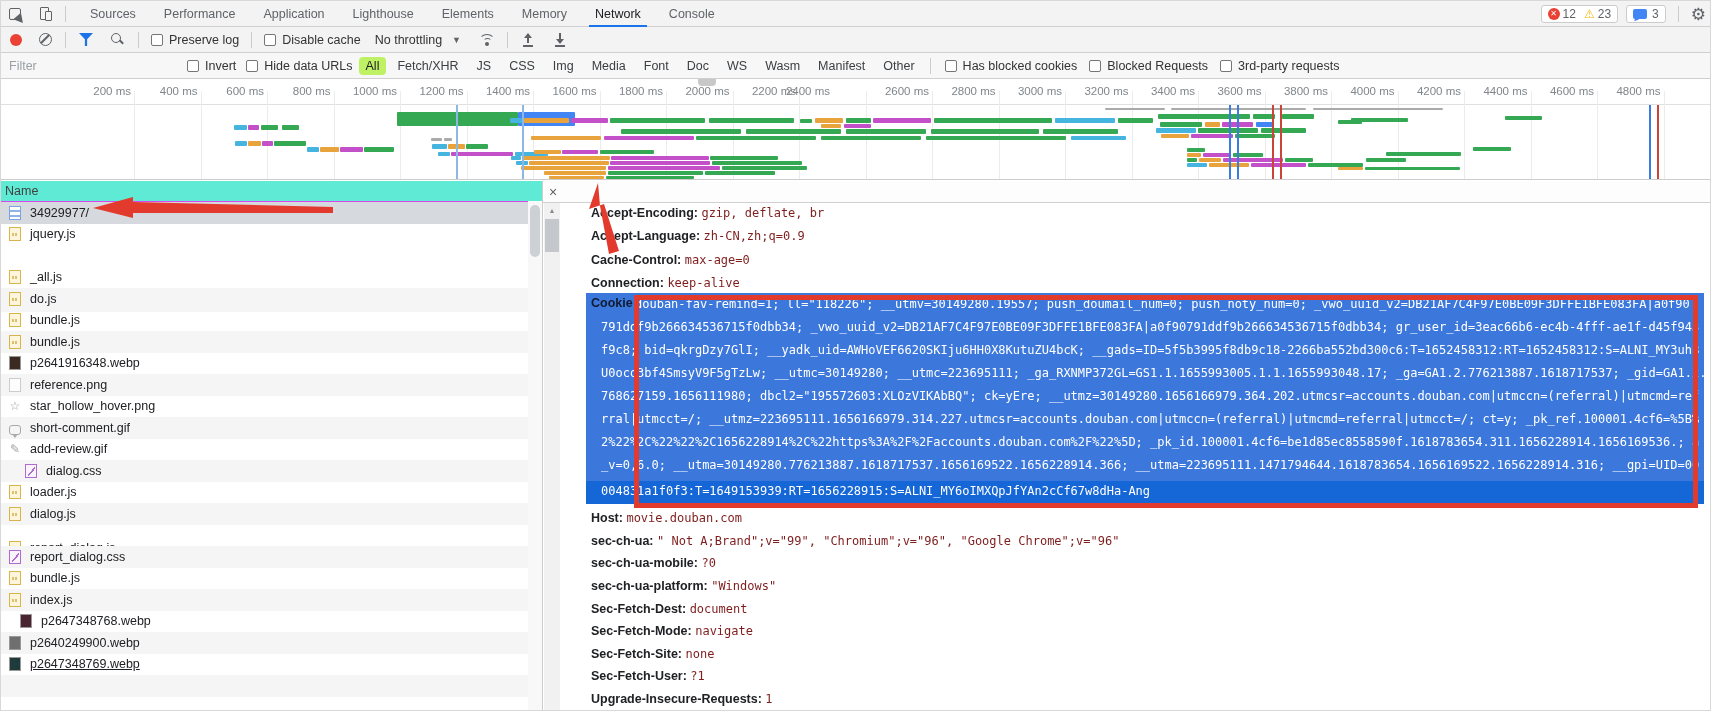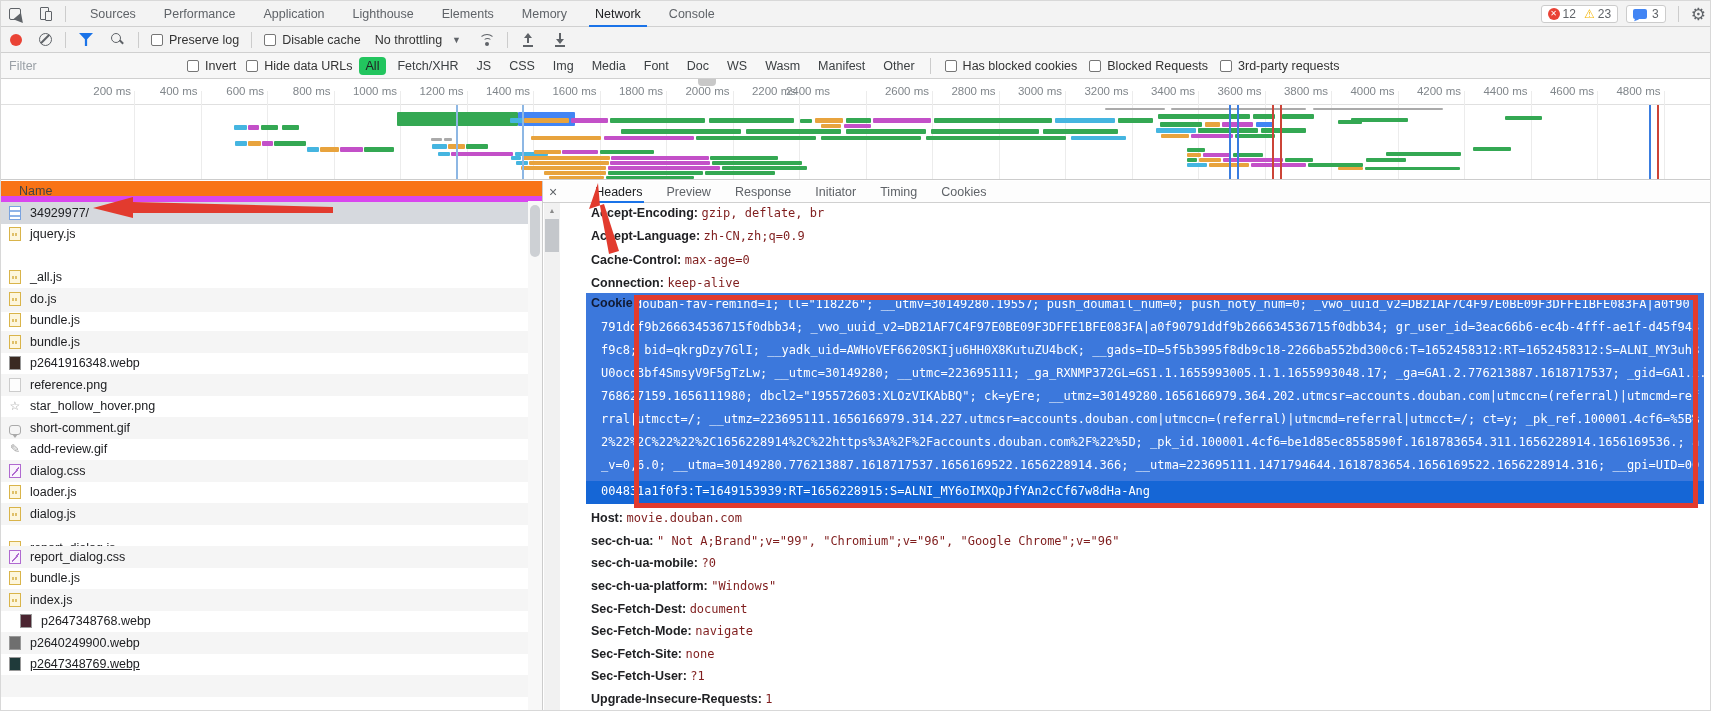--- a/index.html
+++ b/index.html
@@ -56,32 +56,32 @@
   .arr-io .base { position:absolute; left:2px; bottom:0; width:10px; height:2px; background:#5f6368; }
   .arr-io.up .head { position:absolute; left:2.5px; top:0; border-left:4.5px solid transparent; border-right:4.5px solid transparent; border-bottom:5px solid #5f6368; }
   .arr-io.down .head { position:absolute; left:2.5px; top:6px; border-left:4.5px solid transparent; border-right:4.5px solid transparent; border-top:5px solid #5f6368; }
   
   #filterbar { position:absolute; left:0; top:52px; width:1711px; height:26px;
     background:#f7f7f7; border-bottom:1px solid #d0d0d0; display:flex; align-items:center; }
   #filter-input { border:none; outline:none; background:transparent; width:160px; margin-left:8px; font-size:12.5px; font-family:"Liberation Sans",sans-serif; color:#202124; }
   #filter-input::placeholder { color:#9aa0a6; }
   .pillrow { display:flex; align-items:center; margin-left:4px; }
   .type-pill { padding:2px 7px; margin:0 2px; color:#3c4043; font-size:12.5px; border-radius:4px; }
-  .type-pill.active { background:#22c55e; color:#202124; }
+  .type-pill.active { background:#bef264; color:#202124; }
   
   #ruler { position:absolute; left:0; top:78px; width:1711px; height:26px; background:#fff; border-bottom:1px solid #e0e0e0; }
   .ruler-label { position:absolute; top:6px; width:60px; text-align:right; color:#80868b; font-size:11.5px; }
   .grip { position:absolute; left:697px; top:0px; width:18px; height:7px; background:#c8c8c8; border-radius:0 0 4px 4px; }
   #waterfall { position:absolute; left:0; top:104px; width:1711px; height:75px; background:#fff; border-bottom:1px solid #ccc; overflow:hidden; }
   .gridline { position:absolute; top:0; width:1px; background:#ececec; }
   .wf-seg { position:absolute; border-radius:1px; }
   .wf-guide { position:absolute; top:0; height:75px; width:2px; }
   
   #list-pane { position:absolute; left:0; top:180px; width:541px; height:531px; background:#fff; }
-  #list-header { position:absolute; left:0; top:0; width:541px; height:21px; background:#f97316; border-bottom:6px solid #d946ef; color:#424242; font-size:12.5px; padding:3px 0 0 18px; }
+  #list-header { position:absolute; left:0; top:0; width:541px; height:21px; background:#5eead4; border-bottom:1px solid #d946ef; color:#424242; font-size:12.5px; padding:3px 0 0 4px; }
   .req-row { position:absolute; left:0; width:527px; height:21.5px; display:flex; align-items:center; font-size:12.5px; color:#202124; }
   .req-row.striped { background:#f5f5f5; }
   .req-row.selected { background:#d6d9de; }
   .req-icon { width:12px; height:14px; margin:0 9px 0 8px; flex:none; position:relative; }
   .ic-doc { border:1px solid #7aa3e0; background:repeating-linear-gradient(#fff 0 3px, #8fb4e8 3px 5px); }
   .ic-js { border:1px solid #d9b44a; background:#fdf6dd; }
   .ic-js::after { content:""; position:absolute; left:2px; top:5px; width:6px; height:3px; background:repeating-linear-gradient(90deg,#dfc06a 0 2px,#fdf6dd 2px 3px); }
   .ic-css { border:1px solid #b06ad0; background:#faf4fd; }
   .ic-css::after { content:""; position:absolute; left:2px; top:2px; width:7px; height:9px; background:linear-gradient(130deg, transparent 44%, #b06ad0 45%, #b06ad0 58%, transparent 59%); }
   .ic-img { border:1px solid #999; }
@@ -454,21 +454,21 @@
           <span>star_hollow_hover.png</span>
         </div>
         <div class="req-row striped" style="top: 236px;">
           <div class="req-icon ic-comment"></div>
           <span>short-comment.gif</span>
         </div>
         <div class="req-row" style="top: 257.5px;">
           <div class="req-icon ic-glyph">✎</div>
           <span>add-review.gif</span>
         </div>
-        <div class="req-row striped" style="top: 279px;">
+        <div class="req-row striped" style="top: 279px; padding-left: 16px;">
           <div class="req-icon ic-css"></div>
           <span>dialog.css</span>
         </div>
         <div class="req-row" style="top: 300.5px;">
           <div class="req-icon ic-js"></div>
           <span>loader.js</span>
         </div>
         <div class="req-row striped" style="top: 322px;">
           <div class="req-icon ic-js"></div>
           <span>dialog.js</span>
@@ -506,28 +506,20 @@
       </div>
     <div id="list-scrollbar">
       <div id="list-thumb"></div>
     </div>
   </div>
   <div id="pane-divider"></div>
 
   <div id="details">
     <div id="det-tabs">
       <span id="det-close">×</span>
-      <div id="det-tab-items" style="display:flex;">
-          <div class="det-tab active">Headers</div>
-          <div class="det-tab">Preview</div>
-          <div class="det-tab">Response</div>
-          <div class="det-tab">Initiator</div>
-          <div class="det-tab">Timing</div>
-          <div class="det-tab">Cookies</div>
-        </div>
     </div>
     <div id="det-scrollbar">
       <div id="det-scroll-up">▲</div>
       <div id="det-thumb"></div>
     </div>
     <div id="det-content">
 
       <div id="cookie-block">
         <div id="ck-lastrow"></div>
         <span id="cookie-label">Cookie</span>

